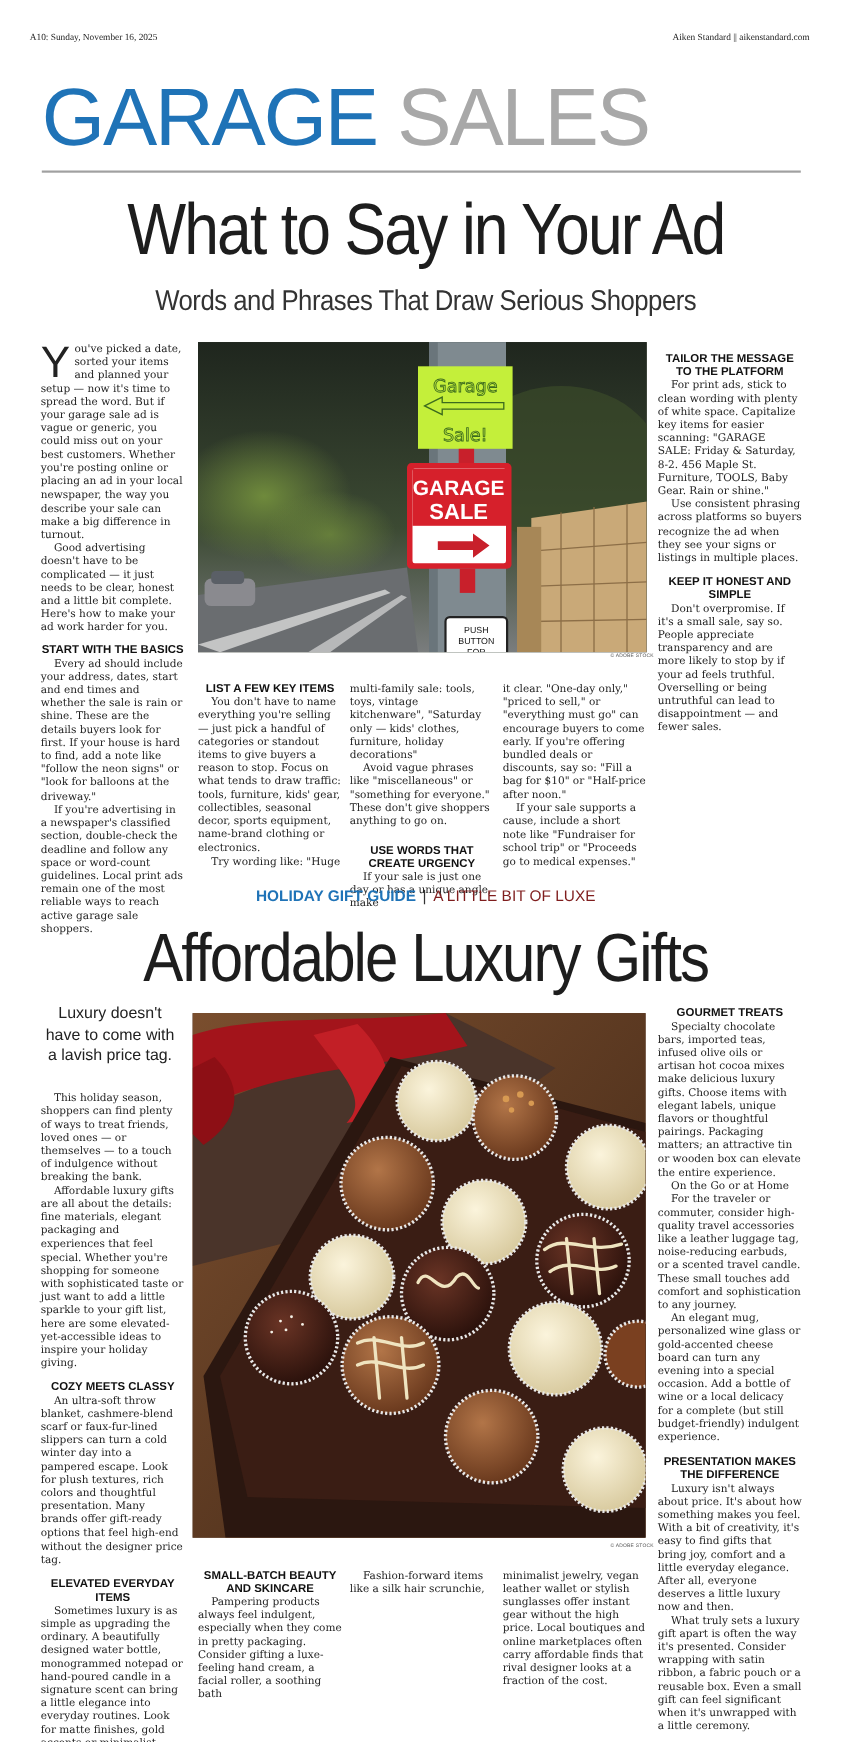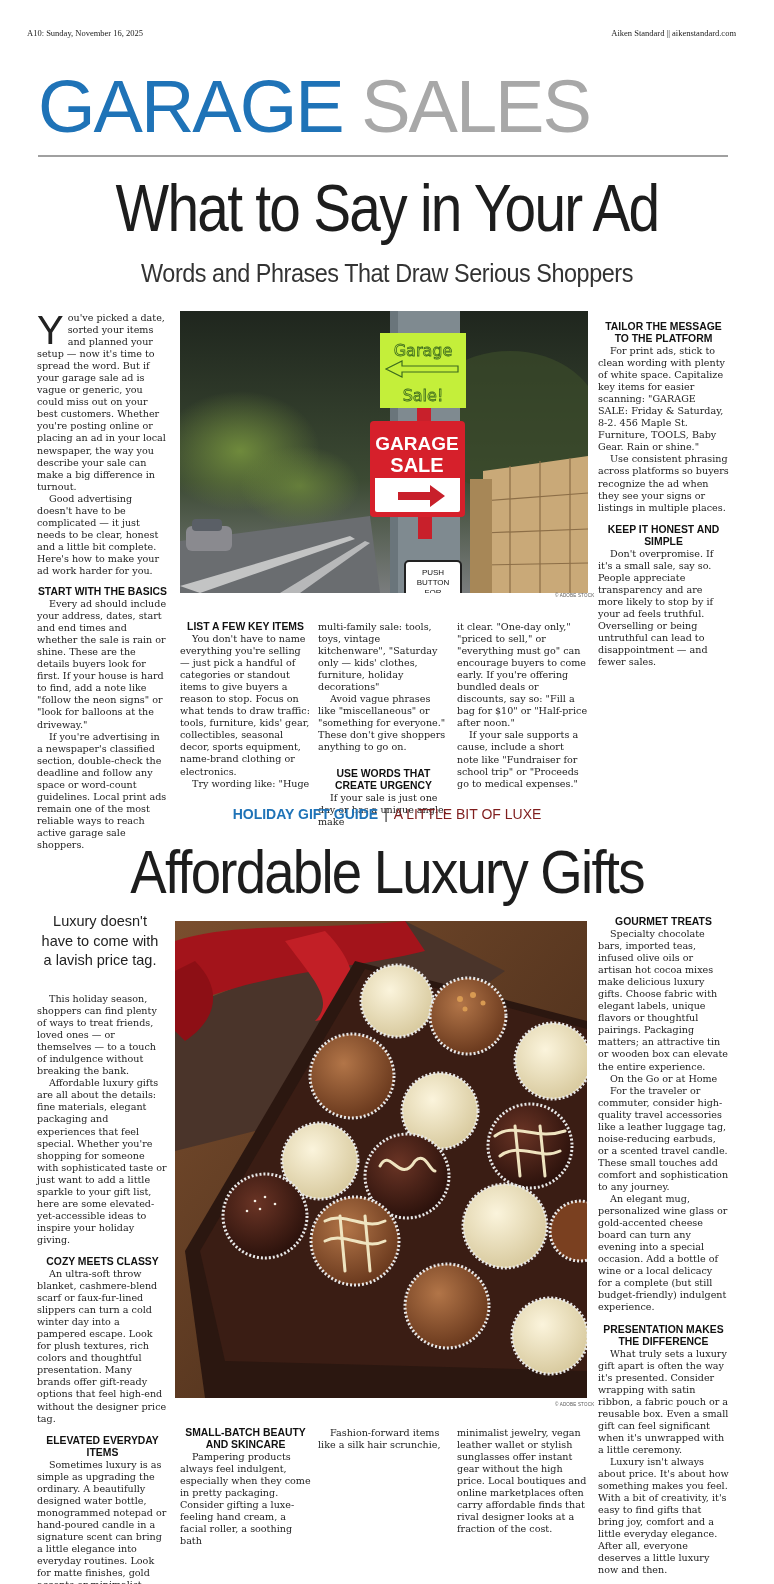--- a/index.html
+++ b/index.html
@@ -245,20 +245,20 @@
 <div class="col" style="left:318px; top:1427px; width:131px;">
   <p>Fashion-forward items like a silk hair scrunchie,</p>
 </div>
 
 <div class="col" style="left:457px; top:1427px; width:131px;">
   <p class="noindent">minimalist jewelry, vegan leather wallet or stylish sunglasses offer instant gear without the high price. Local boutiques and online marketplaces often carry affordable finds that rival designer looks at a fraction of the cost.</p>
 </div>
 
 <div class="col" style="left:598px; top:916px; width:131px;">
   <div class="subhead">GOURMET TREATS</div>
-  <p>Specialty chocolate bars, imported teas, infused olive oils or artisan hot cocoa mixes make delicious luxury gifts. Choose fabric with elegant labels, unique flavors or thoughtful pairings. Packaging matters; an attractive tin or wooden box can elevate the entire experience.</p>
+  <p>Specialty chocolate bars, imported teas, infused olive oils or artisan hot cocoa mixes make delicious luxury gifts. Choose items with elegant labels, unique flavors or thoughtful pairings. Packaging matters; an attractive tin or wooden box can elevate the entire experience.</p>
   <p>On the Go or at Home</p>
   <p>For the traveler or commuter, consider high-quality travel accessories like a leather luggage tag, noise-reducing earbuds, or a scented travel candle. These small touches add comfort and sophistication to any journey.</p>
   <p>An elegant mug, personalized wine glass or gold-accented cheese board can turn any evening into a special occasion. Add a bottle of wine or a local delicacy for a complete (but still budget-friendly) indulgent experience.</p>
   <div class="subhead">PRESENTATION MAKES THE DIFFERENCE</div>
+  <p>Luxury isn't always about price. It's about how something makes you feel. With a bit of creativity, it's easy to find gifts that bring joy, comfort and a little everyday elegance. After all, everyone deserves a little luxury now and then.</p>
   <p>What truly sets a luxury gift apart is often the way it's presented. Consider wrapping with satin ribbon, a fabric pouch or a reusable box. Even a small gift can feel significant when it's unwrapped with a little ceremony.</p>
-  <p>Luxury isn't always about price. It's about how something makes you feel. With a bit of creativity, it's easy to find gifts that bring joy, comfort and a little everyday elegance. After all, everyone deserves a little luxury now and then.</p>
 </div>
 
 </body></html>

